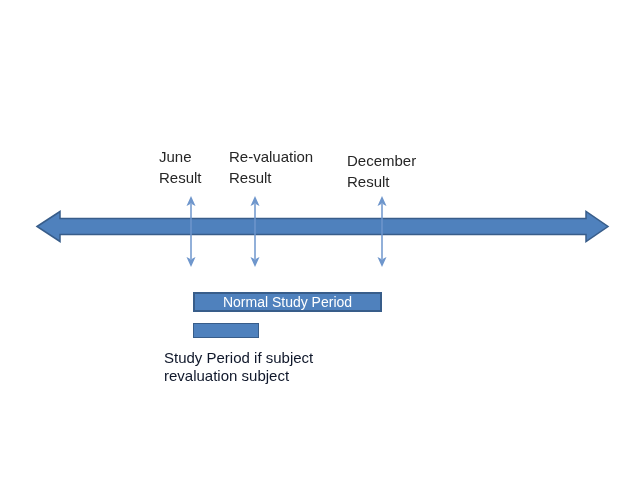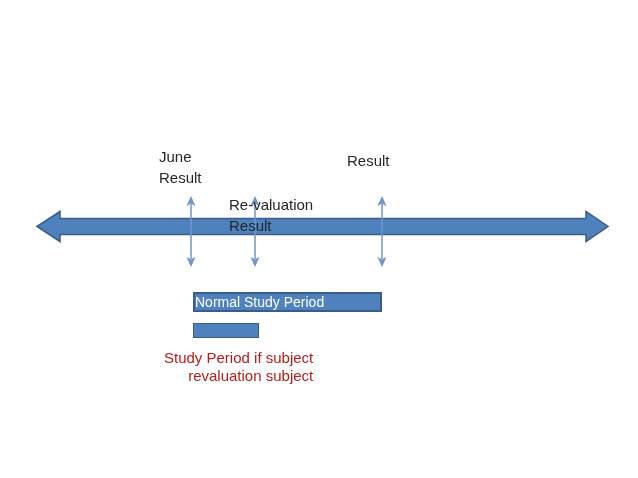--- a/index.html
+++ b/index.html
@@ -39,56 +39,56 @@
     stroke: none;
   }
   .result-label {
     position: absolute;
     font-size: 15px;
     line-height: 21px;
     color: #262626;
     white-space: nowrap;
   }
   .lbl-june   { left: 159px; top: 146px; }
-  .lbl-reval  { left: 229px; top: 146px; margin-top: 48px; }
+  .lbl-reval  { left: 229px; top: 146px; }
   .lbl-dec    { left: 347px; top: 150px; }
   .normal-box {
     position: absolute;
     left: 193px;
     top: 292px;
     width: 189px;
     height: 20px;
     box-sizing: border-box;
     background: #4f81bd;
     border: 2px solid #385d8a;
     display: flex;
     align-items: center;
+    justify-content: center;
     color: #ffffff;
     font-size: 14px;
     white-space: nowrap;
   }
   .small-box {
     position: absolute;
     left: 193px;
     top: 323px;
     width: 66px;
     height: 15px;
     box-sizing: border-box;
     background: #4f81bd;
     border: 1.5px solid #385d8a;
   }
   .caption {
     position: absolute;
     left: 164px;
     top: 349px;
     font-size: 15px;
     line-height: 17.5px;
-    color: #b91c1c;
+    color: #0f172a;
     white-space: nowrap;
-    text-align: right;
   }
 </style>
 </head>
 <body>
 
 <div class="slide">
 
   <svg class="shapes-layer" viewBox="0 0 638 478" xmlns="http://www.w3.org/2000/svg">
 
     <path class="fat-arrow" d="M 37,226.5
@@ -122,20 +122,21 @@
     <div>June</div>
     <div>Result</div>
   </div>
 
   <div class="result-label lbl-reval">
     <div>Re-valuation</div>
     <div>Result</div>
   </div>
 
   <div class="result-label lbl-dec">
+    <div>December</div>
     <div>Result</div>
   </div>
 
   <div class="normal-box">
     <span>Normal Study Period</span>
   </div>
 
   <div class="small-box"></div>
 
   <div class="caption">

